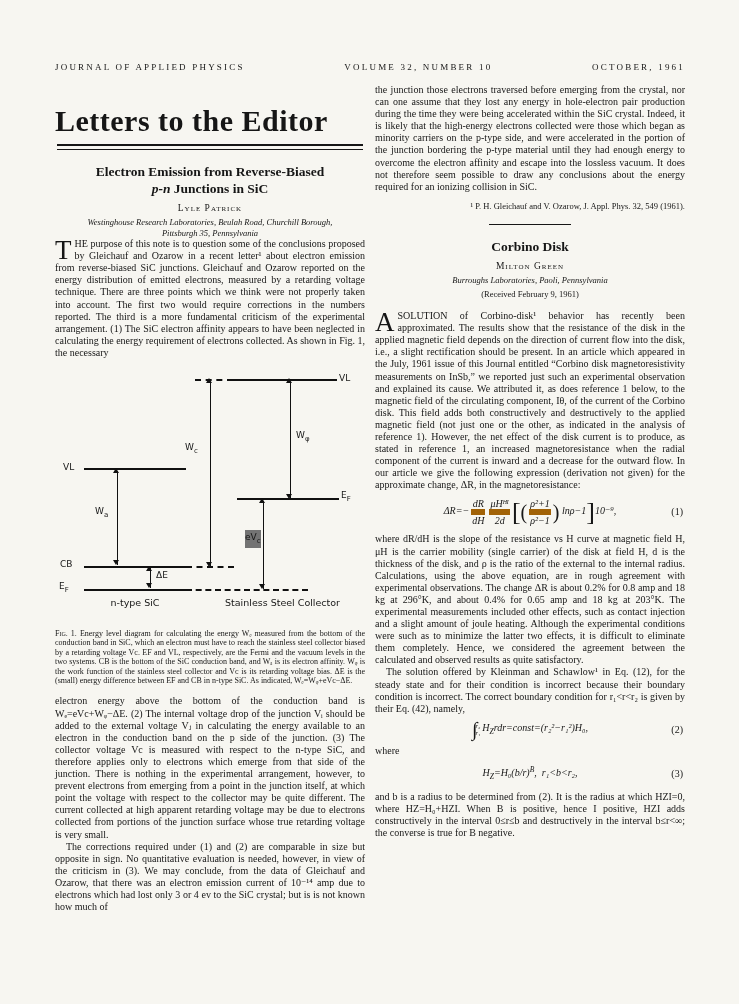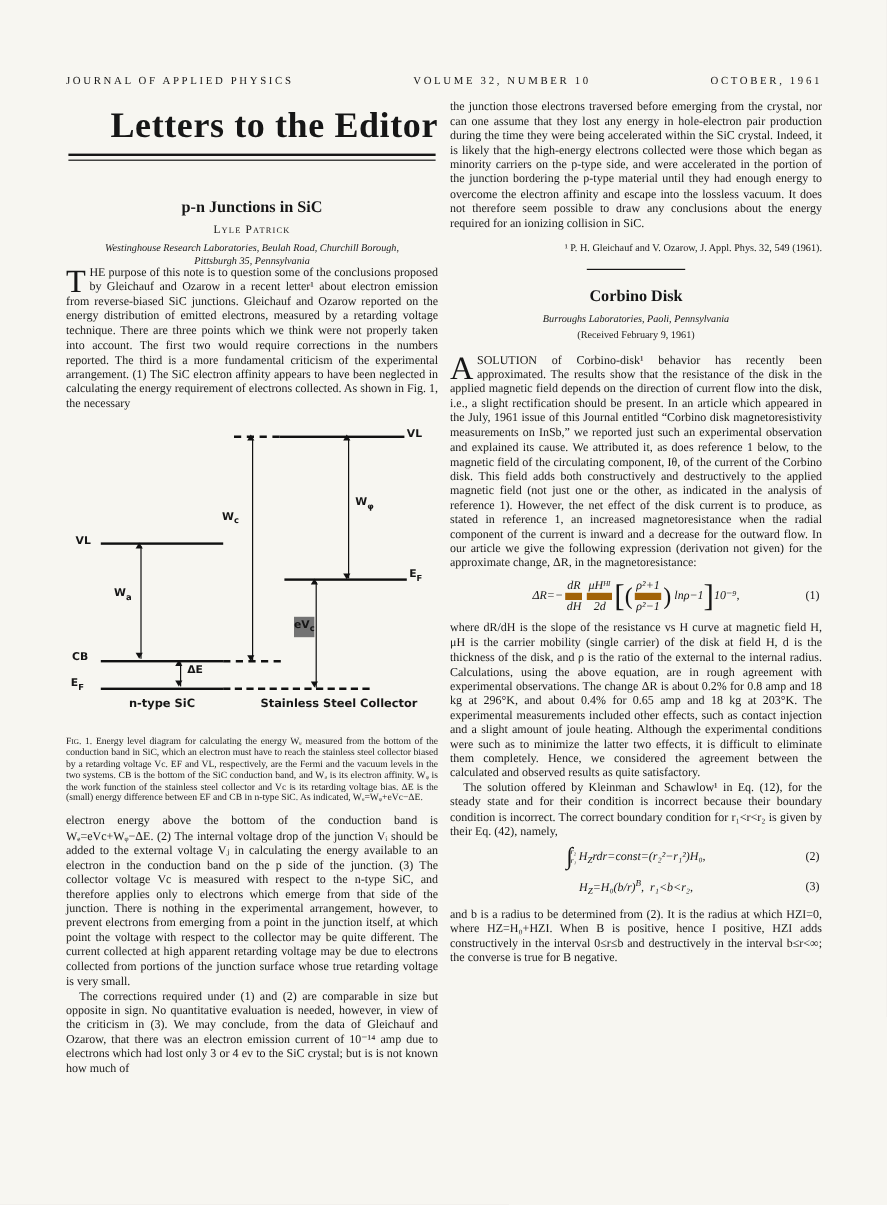--- a/index.html
+++ b/index.html
@@ -18,36 +18,36 @@
     font-size:9px;letter-spacing:2.2px;white-space:nowrap;
   }
   
   .columns{
     position:absolute;top:84px;left:55px;right:54px;
     display:flex;gap:10px;
   }
   .col{width:310px;text-align:justify;font-size:10px;line-height:12.1px;}
   
   .section-title{
-    font-size:30px;font-weight:bold;text-align:right;
-    margin:4px 0 6px 0;line-height:34px;letter-spacing:0.5px;
+    font-size:30px;font-weight:bold;text-align:left;
+    margin:20px 0 6px 0;line-height:34px;letter-spacing:0.5px;
   }
   .double-rule{height:3px;border-top:2.5px solid #161616;border-bottom:1px solid #161616;margin:0 2px 14px 2px;}
   
   .art-title{font-size:13.5px;font-weight:bold;text-align:center;line-height:16.5px;margin:0 0 5px 0;}
-  .art-title .it{text-align:right;}
+  .art-title .it{font-style:italic;text-align:right;}
   .author{text-align:center;font-variant:small-caps;letter-spacing:1px;font-size:9.5px;margin:2px 0 3px 0;}
   .affil{text-align:center;font-style:italic;font-size:8.5px;line-height:10.5px;}
   .received{text-align:center;font-size:8.5px;margin:2px 0 10px 0;}
   p.body{margin:0 0 0 0;}
   p.body.indent{text-indent:11px;}
   .dropcap{float:left;font-size:27px;line-height:22px;padding:1px 3px 0 0;}
   
   .figure{position:relative;height:252px;margin:8px 0 10px 0;
-    font-family:"DejaVu Sans","Liberation Sans",sans-serif;font-weight:bold;font-size:9px;text-align:left;}
+    font-family:"DejaVu Sans","Liberation Sans",sans-serif;font-weight:normal;font-size:9px;text-align:left;}
   .hline{position:absolute;height:0;border-top:2px solid #111;}
   .hline.dash{border-top-style:dashed;}
   .vline{position:absolute;width:0;border-left:1.5px solid #111;}
   .arr{position:absolute;width:0;height:0;border-left:3.5px solid transparent;border-right:3.5px solid transparent;}
   .arr.up{border-bottom:5px solid #111;}
   .arr.down{border-top:5px solid #111;}
   .flabel{position:absolute;white-space:nowrap;}
   .flabel sub{font-size:7px;}
   .flabel.masked{background:#737373;padding:1px 0;}
   .material{position:absolute;text-align:center;font-size:9.5px;}
@@ -84,21 +84,21 @@
     <span>OCTOBER, 1961</span>
   </div>
 
   <div class="columns">
 
     <div class="col">
       <div class="section-title">Letters to the Editor</div>
       <div class="double-rule"></div>
 
       <div class="art-title">
-        <br>
+        <span>Electron Emission from Reverse-Biased</span><br>
         <span class="it">p-n</span><span> Junctions in SiC</span>
       </div>
       <div class="author">Lyle Patrick</div>
       <div class="affil">
         <span>Westinghouse Research Laboratories, Beulah Road, Churchill Borough,</span><br>
         <span>Pittsburgh 35, Pennsylvania</span>
       </div>
 
       <p class="body"><span class="dropcap">T</span><span>HE purpose of this note is to question some of the conclusions proposed by Gleichauf and Ozarow in a recent letter¹ about electron emission from reverse-biased SiC junctions. Gleichauf and Ozarow reported on the energy distribution of emitted electrons, measured by a retarding voltage technique. There are three points which we think were not properly taken into account. The first two would require corrections in the numbers reported. The third is a more fundamental criticism of the experimental arrangement. (1) The SiC electron affinity appears to have been neglected in calculating the energy requirement of electrons collected. As shown in Fig. 1, the necessary</span></p>
 
@@ -156,20 +156,21 @@
       <p class="body indent">The corrections required under (1) and (2) are comparable in size but opposite in sign. No quantitative evaluation is needed, however, in view of the criticism in (3). We may conclude, from the data of Gleichauf and Ozarow, that there was an electron emission current of 10⁻¹⁴ amp due to electrons which had lost only 3 or 4 ev to the SiC crystal; but is is not known how much of</p>
     </div>
 
     <div class="col">
       <p class="body">the junction those electrons traversed before emerging from the crystal, nor can one assume that they lost any energy in hole-electron pair production during the time they were being accelerated within the SiC crystal. Indeed, it is likely that the high-energy electrons collected were those which began as minority carriers on the p-type side, and were accelerated in the portion of the junction bordering the p-type material until they had enough energy to overcome the electron affinity and escape into the lossless vacuum. It does not therefore seem possible to draw any conclusions about the energy required for an ionizing collision in SiC.</p>
       <p class="footnote">¹ P. H. Gleichauf and V. Ozarow, J. Appl. Phys. 32, 549 (1961).</p>
 
       <div class="sep-rule"></div>
 
       <div class="art-title">Corbino Disk</div>
+      <div class="author">Milton Green</div>
       <div class="affil">Burroughs Laboratories, Paoli, Pennsylvania</div>
       <div class="received">(Received February 9, 1961)</div>
 
       <p class="body"><span class="dropcap">A</span><span>SOLUTION of Corbino-disk¹ behavior has recently been approximated. The results show that the resistance of the disk in the applied magnetic field depends on the direction of current flow into the disk, i.e., a slight rectification should be present. In an article which appeared in the July, 1961 issue of this Journal entitled “Corbino disk magnetoresistivity measurements on InSb,” we reported just such an experimental observation and explained its cause. We attributed it, as does reference 1 below, to the magnetic field of the circulating component, Iθ, of the current of the Corbino disk. This field adds both constructively and destructively to the applied magnetic field (not just one or the other, as indicated in the analysis of reference 1). However, the net effect of the disk current is to produce, as stated in reference 1, an increased magnetoresistance when the radial component of the current is inward and a decrease for the outward flow. In our article we give the following expression (derivation not given) for the approximate change, ΔR, in the magnetoresistance:</span></p>
 
       <div class="equation">
         <span>ΔR=−</span><span class="frac"><span class="num">dR</span><span class="den">dH</span></span><span class="frac"><span class="num">μHᴴᴵ</span><span class="den">2d</span></span><span class="bigbr">[</span><span class="paren">(</span><span class="frac"><span class="num">ρ²+1</span><span class="den">ρ²−1</span></span><span class="paren">)</span>&nbsp;<span>lnρ−1</span><span class="bigbr">]</span><span>10⁻⁹,</span>
         <span class="eq-no">(1)</span>
       </div>
 
@@ -177,20 +178,21 @@
       <p class="body indent">The solution offered by Kleinman and Schawlow¹ in Eq. (12), for the steady state and for their condition is incorrect because their boundary condition is incorrect. The correct boundary condition for r₁&lt;r&lt;r₂ is given by their Eq. (42), namely,</p>
 
       <div class="equation">
         <span class="integral">∫</span><span class="int-lims">
             <span>r₂</span>
             <span>r₁</span>
           </span><span>H</span><span class="eqsub">Z</span><span>rdr=const=(r₂²−r₁²)H₀,</span>
         <span class="eq-no">(2)</span>
       </div>
 
+      <p class="body where">where</p>
 
       <div class="equation">
         <span>H</span><span class="eqsub">Z</span><span>=H₀(b/r)</span><span class="eqsup">B</span><span>, r₁&lt;b&lt;r₂,</span>
         <span class="eq-no">(3)</span>
       </div>
 
       <p class="body">and b is a radius to be determined from (2). It is the radius at which HZI=0, where HZ=H₀+HZI. When B is positive, hence I positive, HZI adds constructively in the interval 0≤r≤b and destructively in the interval b≤r&lt;∞; the converse is true for B negative.</p>
     </div>
   </div>
 

